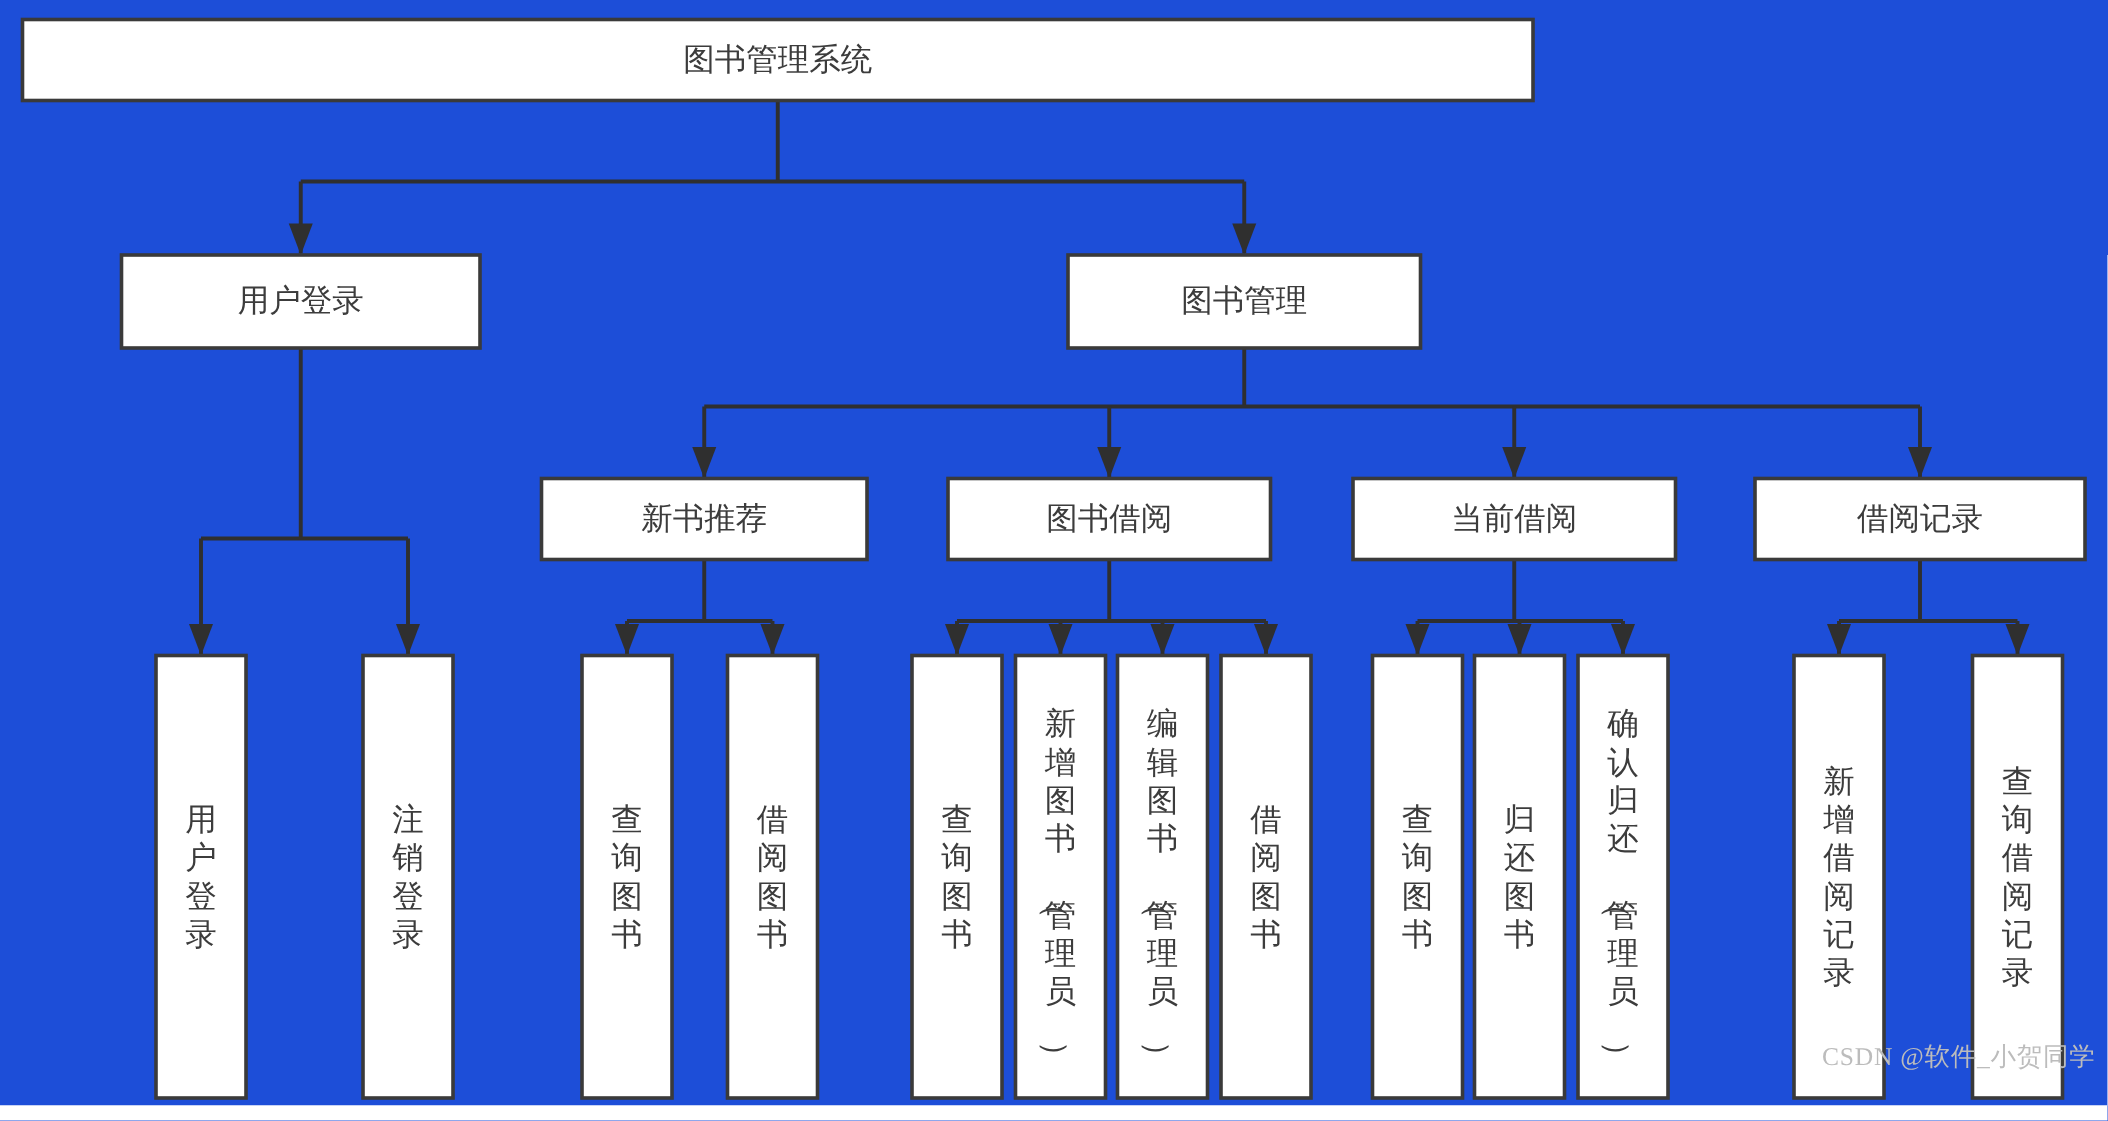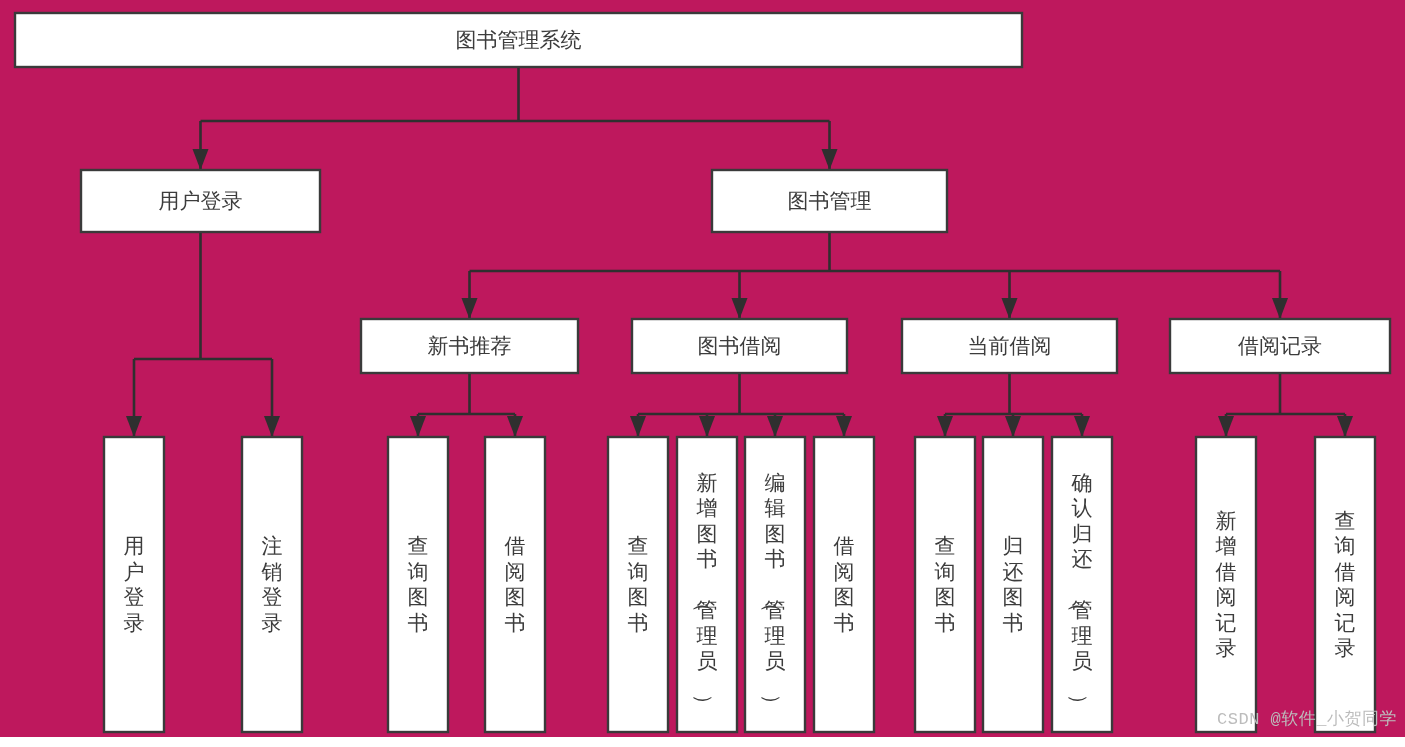--- a/index.html
+++ b/index.html
@@ -7,21 +7,21 @@
     padding: 0;
     background: #ffffff;
   }
   body {
     font-family: "Liberation Sans", "DejaVu Sans", sans-serif;
   }
   #stage {
     position: relative;
     width: 1405px;
     height: 737px;
-    background: #be185d;
+    background: #1d4ed8;
     overflow: hidden;
   }
   svg#diagram {
     position: absolute;
     left: 0;
     top: 0;
     width: 1405px;
     height: 747px;
   }
   .node-box {
@@ -48,22 +48,22 @@
   }
   .node-label-v {
     font-family: "Liberation Sans", "DejaVu Sans", sans-serif;
     font-size: 21px;
     fill: #3c3c3c;
     text-anchor: middle;
   }
   .watermark {
     position: absolute;
     right: 8px;
-    bottom: 7px;
-    font-family: Liberation Mono, monospace;
+    bottom: 21px;
+    font-family: Liberation Serif, serif;
     font-size: 17px;
     color: #bcbcbc;
     white-space: nowrap;
     letter-spacing: 0.5px;
   }
 </style>
 </head>
 <body>
 
 <div id="stage">

